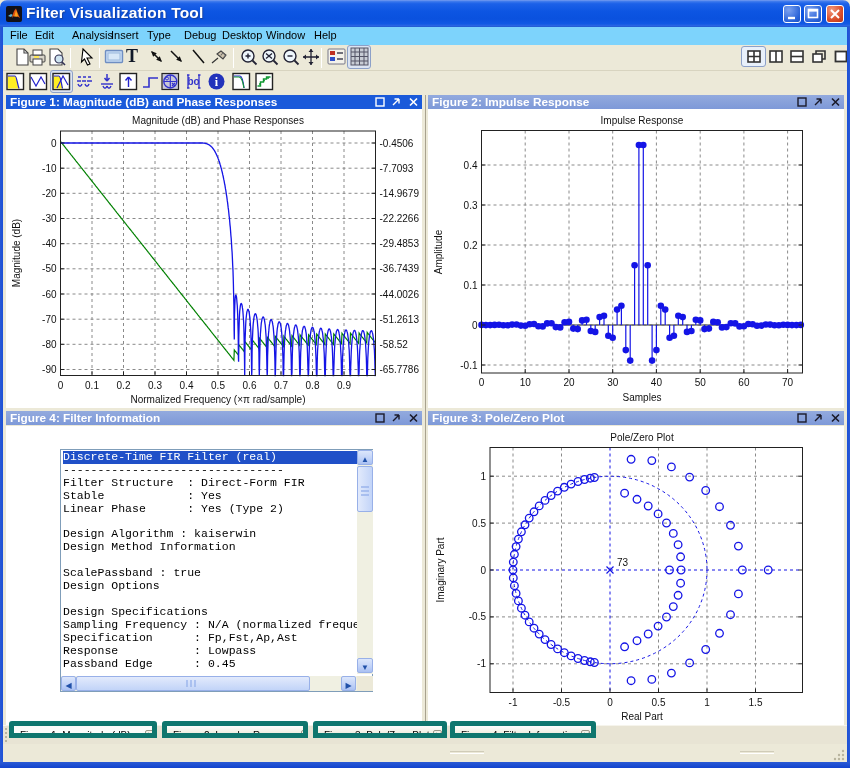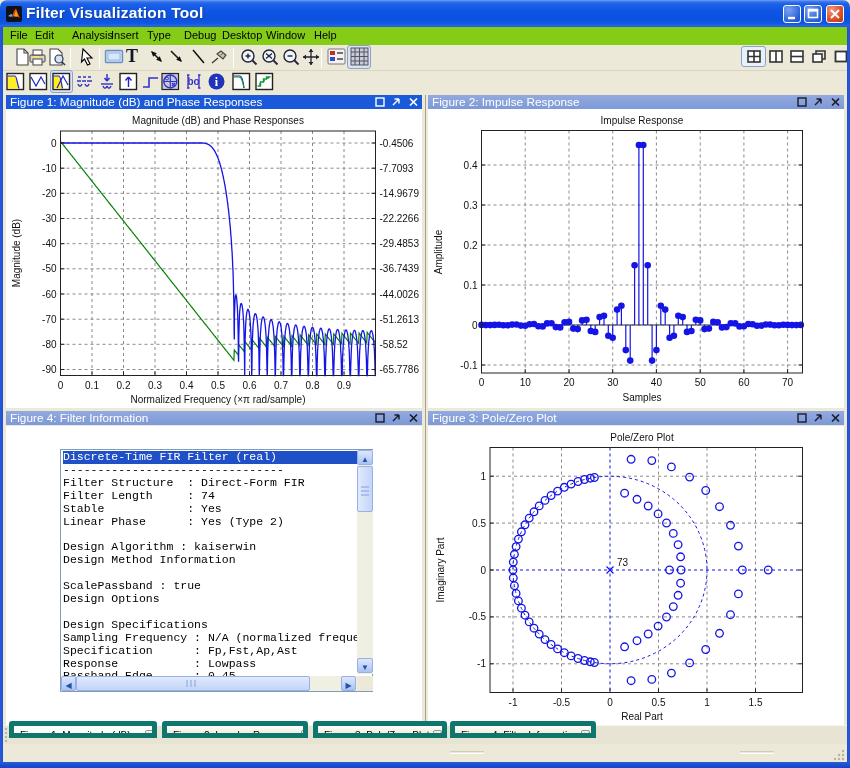--- a/index.html
+++ b/index.html
@@ -3,26 +3,26 @@
 *{margin:0;padding:0;box-sizing:border-box}
 html,body{width:850px;height:768px;overflow:hidden;font-family:"Liberation Sans",sans-serif}
 body{position:relative;background:#ece9d8}
 .abs{position:absolute}
 #titlebar{left:0;top:0;width:850px;height:27px;border-radius:7px 7px 0 0;
 background:linear-gradient(180deg,#789ef0 0%,#3a77ec 6%,#1c61e8 14%,#0d55e2 42%,#0a51de 70%,#1159e4 88%,#2c67e4 96%,#1e55c8 100%);}
 #titletext{left:26px;top:4px;color:#fff;font-size:15.5px;font-weight:bold;letter-spacing:.5px;text-shadow:1px 1px 1px #1742a0;letter-spacing:.2px}
 .wbtn{top:5px;width:18px;height:18px;border-radius:3px;border:1px solid #fff;}
 #bmin,#bmax{background:radial-gradient(circle at 30% 25%,#7da2ef,#2a63d8 70%,#1c51c0)}
 #bclose{background:radial-gradient(circle at 30% 25%,#f2987c,#da4e2a 60%,#b93317)}
-#menubar{left:3px;top:27px;width:844px;height:18px;background:#84cc16;font-size:11px;color:#000}
+#menubar{left:3px;top:27px;width:844px;height:18px;background:#7dd3fc;font-size:11px;color:#000}
 #menubar span{position:absolute;top:2px}
 .tb1{left:3px;top:45px;width:844px;height:26px;background:#ece9d8;border-bottom:1px solid #d8d4c0}
 .tb2{left:3px;top:71px;width:844px;height:22px;background:#ece9d8}
 .sep{position:absolute;top:3px;width:1px;height:20px;background:#cfccba;border-right:1px solid #fff}
-.panel-tb{height:14px;font-size:11.8px;font-weight:normal;color:#fff;line-height:14px}
+.panel-tb{height:14px;font-size:11.8px;font-weight:bold;color:#fff;line-height:14px}
 .ptact{background:#1a5ada}
 .ptin{background:linear-gradient(180deg,#93aade,#7e99d8)}
 #tabbar{left:3px;top:725px;width:844px;height:19px;background:#e8e4d4;border-top:1px solid #f6f4ec}
 .tab{position:absolute;top:721px;height:17px;border:5px solid #0f766e;border-radius:3px 3px 0 0;font-size:10px;color:#000;background:linear-gradient(180deg,#fdfdfb,#f1efe2);padding:2.5px 4px 0 6px;white-space:nowrap;overflow:hidden}
 .tab.sel{background:#fcfcfa}
 .tabx{display:inline-block;width:9px;height:9px;border:1px solid #9a978a;border-radius:2px;margin-left:4px;position:relative;top:1px;background:#f4f2e8}
 #statusbar{left:3px;top:744px;width:844px;height:18px;background:#ece9d8}
 #bborder{left:0;top:762px;width:850px;height:6px;background:linear-gradient(180deg,#2a5ad4,#1243ce)}
 #lborder{left:0;top:27px;width:3px;height:735px;background:linear-gradient(90deg,#2a5ad4,#1c50d8)}
 #rborder{left:847px;top:27px;width:3px;height:735px;background:linear-gradient(90deg,#1c50d8,#2a5ad4)}
@@ -483,21 +483,20 @@
 <rect x="62.0" y="21.5" width="312.5" height="245.0" fill="none" stroke="#222" stroke-width="1"></rect>
 <path d="M85.0 266.5v-4 M133.5 266.5v-4 M182.0 266.5v-4 M230.5 266.5v-4 M279.0 266.5v-4 M327.5 266.5v-4 M62.0 237.8h4 M62.0 190.9h4 M62.0 144.0h4 M62.0 97.1h4 M62.0 50.2h4 M374.5 237.8h-4 M374.5 190.9h-4 M374.5 144.0h-4 M374.5 97.1h-4 M374.5 50.2h-4" stroke="#222" stroke-width="1" fill="none"></path>
 <text x="214" y="294" text-anchor="middle" style="font-size:10px;fill:#111">Real Part</text>
 <text x="16" y="144" text-anchor="middle" transform="rotate(-90 16 144)" style="font-size:10px;fill:#111">Imaginary Part</text>
 </svg>
 <div class="abs" style="left:60px;top:449px;width:313px;height:243px;border:1px solid #7f9db9;background:#fff;overflow:hidden">
 <div class="mono" style="position:absolute;left:2px;top:1px;width:420px;font-size:11.5px;font-weight:normal;line-height:12.9px;color:#000">
       <div style="background:#2050c8;color:#fff;white-space:pre">Discrete-Time FIR Filter (real) </div>
       <div style="white-space:pre">--------------------------------</div>
       <div style="white-space:pre">Filter Structure  : Direct-Form FIR</div>
-      <div style="white-space:pre">Filter Length     : 74</div>
       <div style="white-space:pre">Stable            : Yes</div>
       <div style="white-space:pre">Linear Phase      : Yes (Type 2)</div>
       <div style="white-space:pre"> </div>
       <div style="white-space:pre">Design Algorithm : kaiserwin</div>
       <div style="white-space:pre">Design Method Information</div>
       <div style="white-space:pre"> </div>
       <div style="white-space:pre">ScalePassband : true</div>
       <div style="white-space:pre">Design Options</div>
       <div style="white-space:pre"> </div>
       <div style="white-space:pre">Design Specifications</div>

